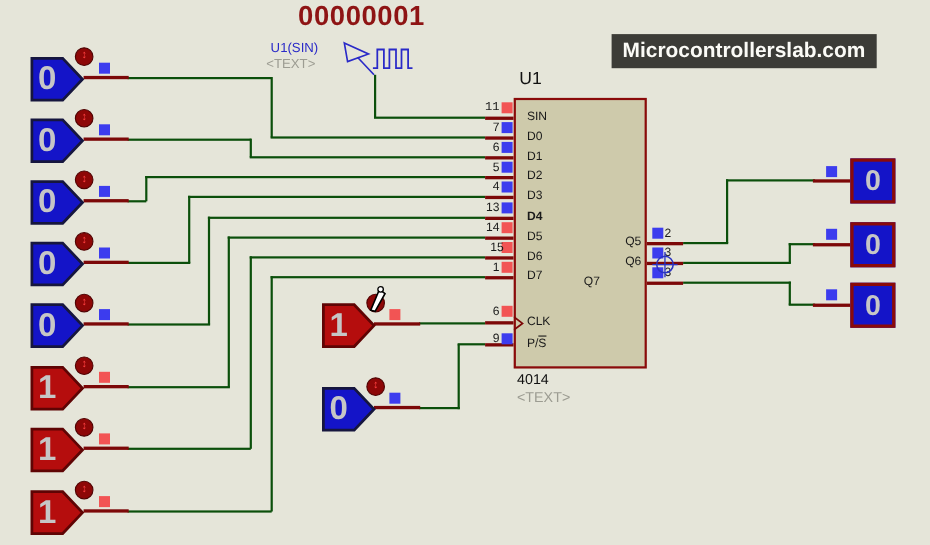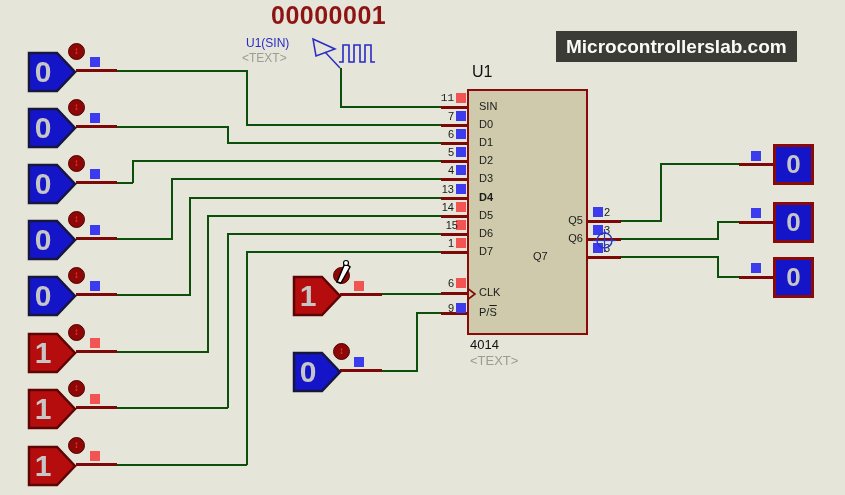--- a/index.html
+++ b/index.html
@@ -288,21 +288,21 @@
 <div class="pinlabel" style="left:479px;top:154px;">D2</div>
 <div class="pinlabel" style="left:479px;top:172px;">D3</div>
 <div class="pinlabel" style="left:479px;top:191px;font-weight:bold;">D4</div>
 <div class="pinlabel" style="left:479px;top:209px;">D5</div>
 <div class="pinlabel" style="left:479px;top:227px;">D6</div>
 <div class="pinlabel" style="left:479px;top:245px;">D7</div>
 <div class="pinlabel" style="left:479px;top:286px;">CLK</div>
 <div class="pinlabel" style="left:479px;top:306px;"><span>P/</span><span class="overline">S</span></div>
 <div class="pinlabel" style="left:533px;top:214px;width:50px;text-align:right;">Q5</div>
 <div class="pinlabel" style="left:533px;top:232px;width:50px;text-align:right;">Q6</div>
-<div class="pinlabel" style="left:533px;top:250px;width:50px;text-align:left;">Q7</div>
+<div class="pinlabel" style="left:513px;top:250px;width:50px;text-align:center;">Q7</div>
 
 <div class="outbox" style="left:773px;top:144px;">0</div>
 <div class="outbox" style="left:773px;top:202px;">0</div>
 <div class="outbox" style="left:773px;top:257px;">0</div>
 
 <svg class="abs" style="left:333px;top:258px;" width="22" height="26">
   <polygon points="4,24 12,5 17,9 8,25" fill="#ffffff" stroke="#000000" stroke-width="1.5"></polygon>
   <circle cx="13" cy="5" r="2.5" fill="#ffffff" stroke="#000000" stroke-width="1.2"></circle>
 </svg>
 <svg class="abs" style="left:592px;top:228px;" width="25" height="25">

